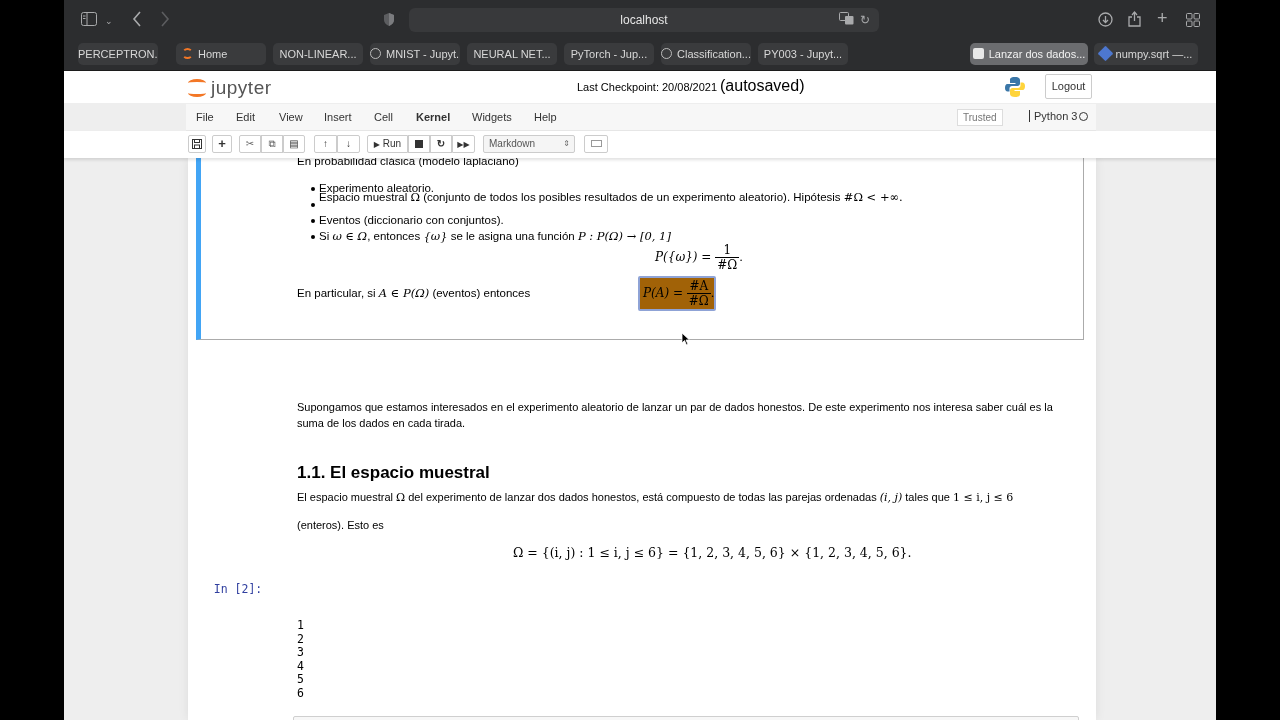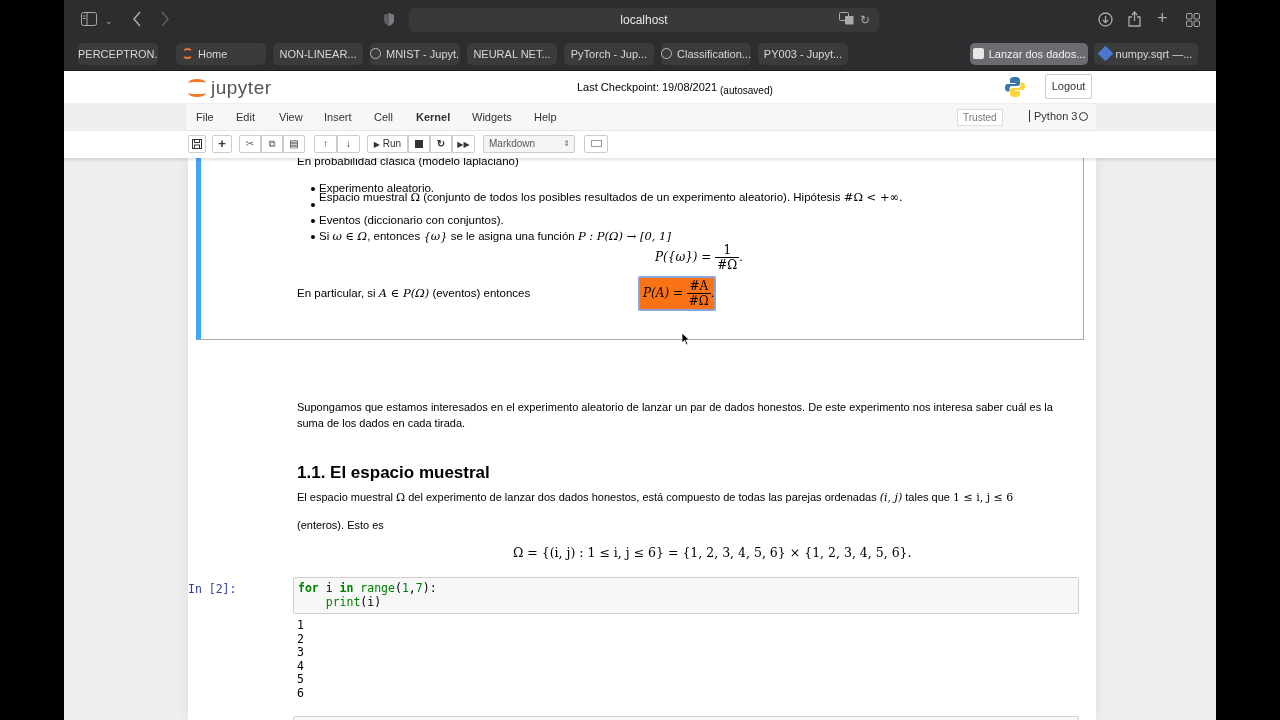--- a/index.html
+++ b/index.html
@@ -19,21 +19,21 @@
 
   
   #jp-header { position: absolute; left: 0; top: 71px; width: 1152px; height: 32px; background: #fff; }
   #jp-logo { position: absolute; left: 123px; top: 4px; height: 24px; }
   #jp-logo .mark { position: absolute; left: 0; top: 1px; width: 20px; height: 22px; }
   #jp-logo .mark .arc1 { position: absolute; left: 1px; top: 3px; width: 18px; height: 8px; border-top: 3px solid #f37726; border-radius: 50% 50% 0 0; }
   #jp-logo .mark .arc2 { position: absolute; left: 1px; top: 13px; width: 18px; height: 8px; border-bottom: 3px solid #f37726; border-radius: 0 0 50% 50%; }
   #jp-logo .word { position: absolute; left: 24px; top: 2px; font-size: 19px; color: #555; letter-spacing: 0.5px; }
   #nb-title { position: absolute; left: 220px; top: 6px; font-size: 16px; color: #000; }
   #checkpoint { position: absolute; left: 513px; top: 10px; font-size: 11px; color: #000; }
-  #autosave { position: absolute; left: 656px; top: 14px; font-size: 10px; color: #000; }
+  #autosave { position: absolute; left: 656px; top: 6px; font-size: 16px; color: #000; }
   #py-logo { position: absolute; left: 940px; top: 5px; width: 22px; height: 22px; }
   #logout { position: absolute; left: 981px; top: 3px; width: 47px; height: 25px; border: 1px solid #ccc; border-radius: 2px; background: #fff; font-size: 11px; line-height: 23px; text-align: center; color: #333; }
 
   
   #menubar { position: absolute; left: 122px; top: 104px; width: 910px; height: 27px; background: #f7f7f7; border-bottom: 1px solid #e7e7e7; }
   .menu-item { position: absolute; top: 7px; font-size: 11px; color: #333; }
   #trusted { position: absolute; left: 771px; top: 5px; height: 17px; padding: 0 5px; border: 1px solid #ddd; font-size: 10px; line-height: 15px; color: #777; background: #fff; }
   #kernel-name { position: absolute; left: 843px; top: 6px; font-size: 11px; color: #333; padding-left: 4px; border-left: 1px solid #333; }
   #kernel-indicator { position: absolute; left: 893px; top: 8px; width: 9px; height: 9px; border: 1.5px solid #333; border-radius: 50%; }
 
@@ -47,23 +47,23 @@
   
   #notebook { position: absolute; left: 124px; top: 158px; width: 908px; height: 562px; background: #fff; box-shadow: 0 0 10px rgba(0,0,0,0.08); }
   #md-cell-selected { position: absolute; left: 8px; top: -20px; width: 888px; height: 202px; border: 1px solid #ababab; border-left: 5px solid #42a5f5; background: #fff; }
   .rendered { position: absolute; font-size: 11.5px; color: #000; white-space: nowrap; }
   .bullet { position: absolute; width: 4px; height: 4px; border-radius: 50%; background: #000; }
   .math { font-family: "DejaVu Serif", serif; font-style: italic; }
   .math-u { font-family: "DejaVu Serif", serif; }
   .frac { display: inline-block; vertical-align: middle; text-align: center; font-family: "DejaVu Serif", serif; }
   .frac .num { display: block; border-bottom: 1px solid #000; padding: 0 2px; font-size: 12px; line-height: 14px; }
   .frac .den { display: block; padding: 0 2px; font-size: 12px; line-height: 14px; }
-  #boxed-eq { position: absolute; left: 450px; top: 118px; width: 78px; height: 35px; border: 2px solid #8fa3d6; border-radius: 2px; background: #f97316; }
+  #boxed-eq { position: absolute; left: 450px; top: 118px; width: 78px; height: 35px; border: 2px solid #8fa3d6; border-radius: 2px; background: #a16207; }
   h1.nb-h { position: absolute; font-size: 17px; font-weight: bold; color: #000; }
-  .prompt { position: absolute; left: 0; width: 100px; text-align: left; font-family: "DejaVu Sans Mono", monospace; font-size: 11.5px; color: #303f9f; }
+  .prompt { position: absolute; left: 0; width: 100px; text-align: center; font-family: "DejaVu Sans Mono", monospace; font-size: 11.5px; color: #303f9f; }
   .code-area { position: absolute; left: 105px; width: 786px; background: #f7f7f7; border: 1px solid #cfcfcf; border-radius: 2px; }
   .code-line { font-family: "DejaVu Sans Mono", monospace; font-size: 11.5px; line-height: 14px; color: #000; white-space: pre; }
   .kw { color: #008000; font-weight: bold; }
   .bi { color: #008000; }
   .nm { color: #008000; }
   .output-line { font-family: "DejaVu Sans Mono", monospace; font-size: 11.5px; line-height: 13.6px; color: #000; }
   #cursor { position: absolute; left: 617px; top: 332px; width: 0; height: 0; z-index: 10; }
 </style>
 </head>
 <body>
@@ -144,21 +144,21 @@
   <div class="tab" style="left:1030px;width:104px;"><span class="ticon" style="background:#4d77cf;transform:rotate(45deg);border-radius:1px;"></span><span>numpy.sqrt —...</span></div>
 
   <div id="jp-header">
     <div id="jp-logo">
       <div class="mark">
           <div class="arc1"></div>
           <div class="arc2"></div>
         </div>
       <span class="word">jupyter</span>
     </div>
-    <span id="checkpoint">Last Checkpoint: 19/08/2021</span>
+    <span id="checkpoint">Last Checkpoint: 20/08/2021</span>
     <span id="autosave">(autosaved)</span>
     <svg id="py-logo" viewBox="0 0 22 22">
       <path d="M11 1 C6 1 6 3 6 4 L6 7 L11.5 7 L11.5 8 L3.5 8 C1.5 8 1 10 1 12 C1 14 2 15.5 3.5 15.5 L5.5 15.5 L5.5 12.5 C5.5 11 6.5 10 8 10 L13.5 10 C15 10 16 9 16 7.5 L16 4 C16 2 14 1 11 1 Z" fill="#3b77a8"></path>
       <path d="M11 21 C16 21 16 19 16 18 L16 15 L10.5 15 L10.5 14 L18.5 14 C20.5 14 21 12 21 10 C21 8 20 6.5 18.5 6.5 L16.5 6.5 L16.5 9.5 C16.5 11 15.5 12 14 12 L8.5 12 C7 12 6 13 6 14.5 L6 18 C6 20 8 21 11 21 Z" fill="#ffd43b"></path>
     </svg>
     <div id="logout">Logout</div>
   </div>
 
   <div id="menubar">
     <span class="menu-item" style="left:10px;">File</span>
@@ -236,24 +236,20 @@
     <div class="rendered" style="left:109px;top:259px;font-size:11px;">suma de los dados en cada tirada.</div>
 
     <h1 class="nb-h" style="left:109px;top:305px;">1.1. El espacio muestral</h1>
     <div class="rendered" style="left:109px;top:333px;font-size:11px;">
       <span>El espacio muestral </span><span class="math-u">Ω</span><span> del experimento de lanzar dos dados honestos, está compuesto de todas las parejas ordenadas </span><span class="math">(i, j)</span><span> tales que </span><span class="math-u">1 ≤ i, j ≤ 6</span>
     </div>
     <div class="rendered" style="left:109px;top:361px;font-size:11px;">(enteros). Esto es</div>
     <div class="rendered math-u" style="left:325px;top:387px;font-size:12.5px;">Ω = {(i, j) : 1 ≤ i, j ≤ 6} = {1, 2, 3, 4, 5, 6} × {1, 2, 3, 4, 5, 6}.</div>
 
     <div class="prompt" style="top:424px;">In [2]:</div>
-    <div class="code-area" style="top:419px;height:37px;padding:3px 4px;">
-      <div class="code-line"><span class="kw">for</span><span> i </span><span class="kw">in</span><span class="bi"> range</span><span>(</span><span class="nm">1</span><span>,</span><span class="nm">7</span><span>):</span></div>
-      <div class="code-line"><span>    </span><span class="bi">print</span><span>(i)</span></div>
-    </div>
 
     <div style="position:absolute;left:109px;top:461px;">
       <div class="output-line">1</div>
       <div class="output-line">2</div>
       <div class="output-line">3</div>
       <div class="output-line">4</div>
       <div class="output-line">5</div>
       <div class="output-line">6</div>
     </div>
 

